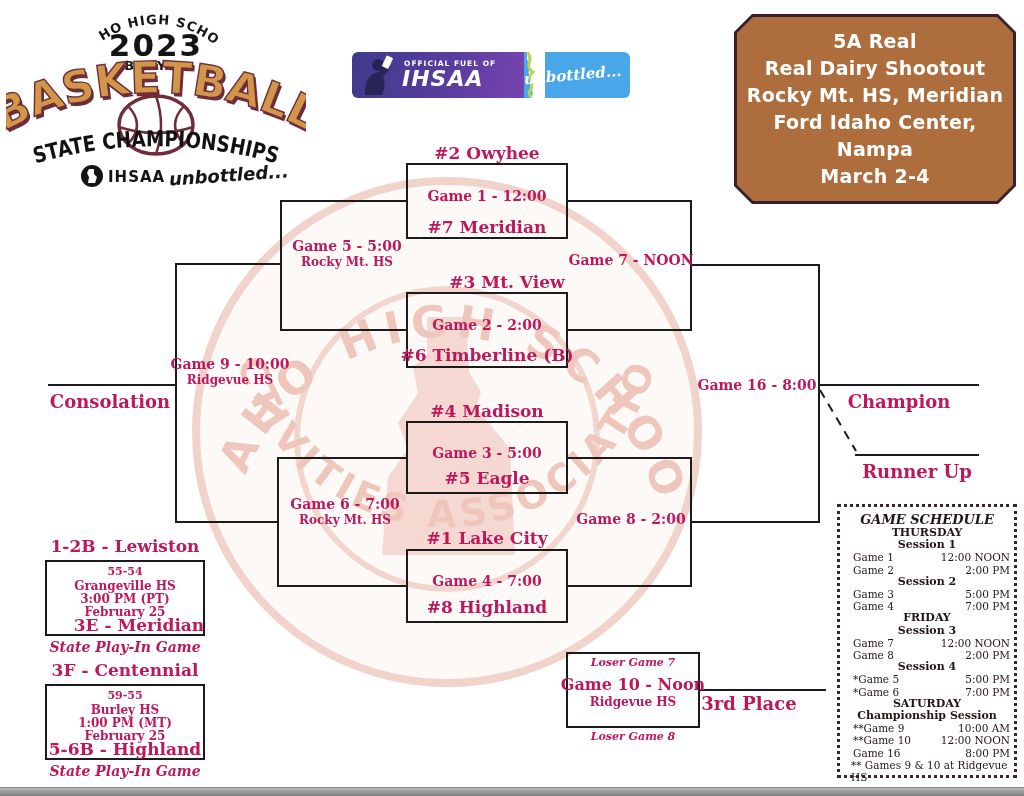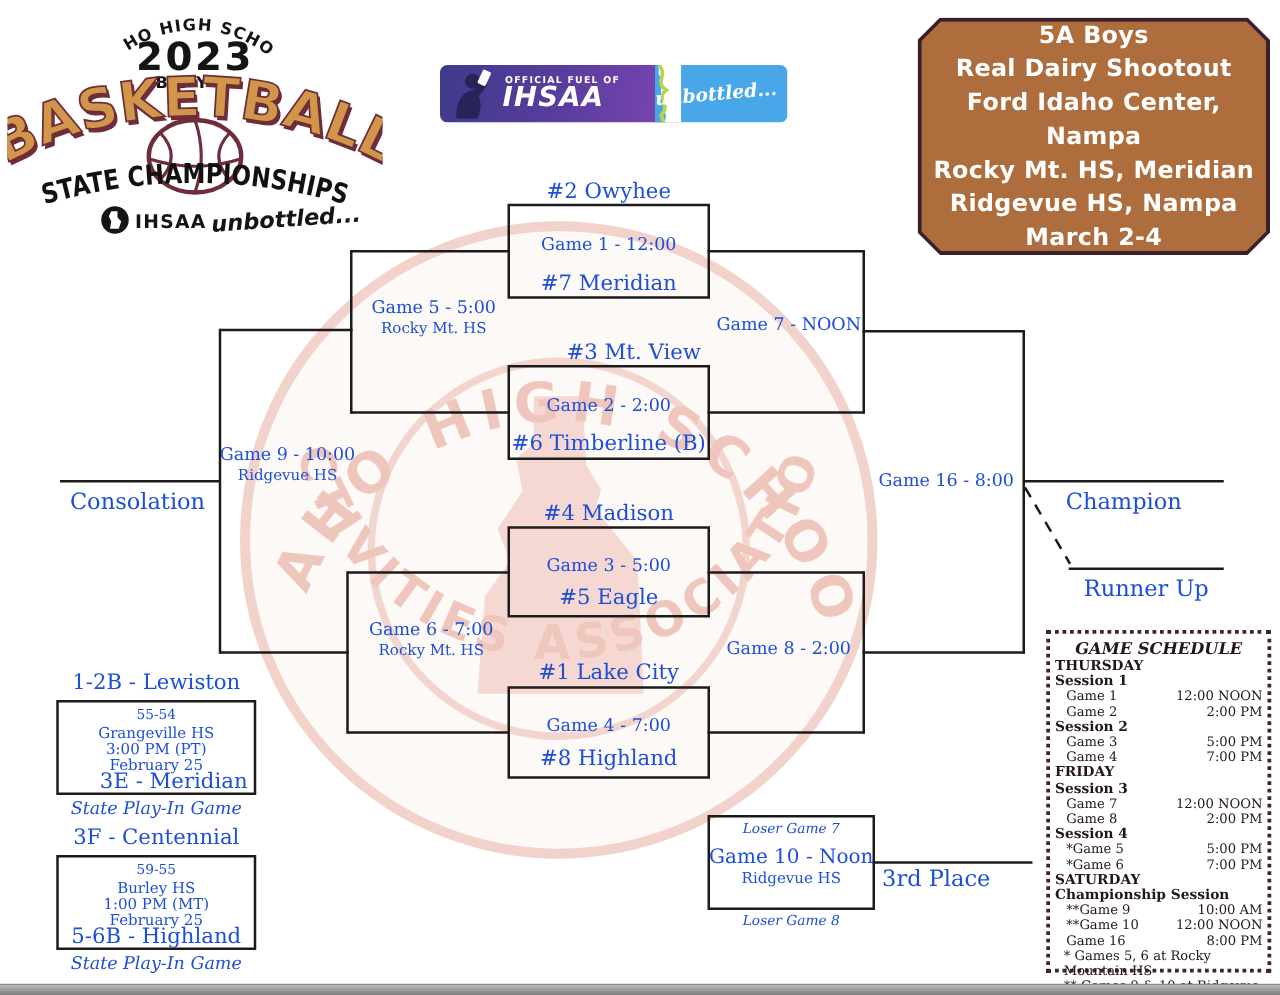--- a/index.html
+++ b/index.html
@@ -2,22 +2,22 @@
 <html><head>
 <meta charset="utf-8">
 <style>
   html,body{margin:0;padding:0;background:#ffffff;}
   #canvas{position:relative;width:1024px;height:796px;background:#ffffff;overflow:hidden;
           font-family:"DejaVu Serif","Liberation Serif",serif;}
   
   .hline{position:absolute;height:2px;background:#1b1b1b;}
   .vline{position:absolute;width:2px;background:#1b1b1b;}
   .gbox{position:absolute;border:2px solid #1b1b1b;box-sizing:border-box;background:transparent;}
-  .t{position:absolute;transform:translateX(-50%);white-space:nowrap;color:#1d4ed8;
-     font-weight:normal;text-align:center;line-height:1.05;}
+  .t{position:absolute;transform:translateX(-50%);white-space:nowrap;color:#be185d;
+     font-weight:bold;text-align:center;line-height:1.05;}
   .team{font-size:17px;}
   .glabel{font-size:14px;}
   .venue{font-size:12px;}
   .big{font-size:18px;}
   .loser{font-size:11px;font-style:italic;}
   
   #infobox{position:absolute;left:734px;top:14px;width:282px;height:190px;
            background:#3a1f2c;clip-path:polygon(18px 0,calc(100% - 18px) 0,100% 18px,100% calc(100% - 18px),calc(100% - 18px) 100%,18px 100%,0 calc(100% - 18px),0 18px);}
   #infobox .inner{position:absolute;left:3px;top:3px;right:3px;bottom:3px;background:#ad6d3c;
            clip-path:polygon(16px 0,calc(100% - 16px) 0,100% 16px,100% calc(100% - 16px),calc(100% - 16px) 100%,16px 100%,0 calc(100% - 16px),0 16px);
@@ -35,21 +35,21 @@
   #banner .ihsaa{position:absolute;left:50px;top:14px;color:#fff;
           font-family:"DejaVu Sans","Liberation Sans",sans-serif;font-weight:bold;font-size:22px;
           font-style:italic;letter-spacing:1px;}
   #banner .unb{position:absolute;right:8px;top:14px;color:#fff;font-style:italic;font-weight:bold;
           font-size:15px;transform:rotate(-5deg);font-family:"DejaVu Serif","Liberation Serif",serif;}
   
   #schedule{position:absolute;left:837px;top:504px;width:180px;height:274px;box-sizing:border-box;
           border:3px dotted #3d2430;padding:5px 4px 4px 4px;color:#241616;
           font-size:10.5px;line-height:12.2px;}
   #schedule .title{font-weight:bold;font-style:italic;font-size:13px;text-align:center;line-height:15px;}
-  .shead{font-weight:bold;font-size:11px;}
+  .shead{font-weight:bold;text-align:center;font-size:11px;}
   .srow{display:flex;}
   .srow .sg{flex:0 0 74px;padding-left:9px;text-align:left;}
   .srow .st{flex:1;text-align:right;}
   .snote{padding-left:7px;font-size:10.5px;}
   
   .noteit{font-style:italic;}
   
   #footerbar{position:absolute;left:0;top:787px;width:1024px;height:9px;
           background:linear-gradient(#b9b9b9,#767676);border-top:1px solid #8a8a8a;}
   svg text{font-family:"DejaVu Sans","Liberation Sans",sans-serif;}
@@ -119,25 +119,24 @@
     <div class="ihsaa">IHSAA</div>
     <svg style="position:absolute;left:163px;top:0;" width="30" height="46" viewBox="0 0 30 46">
       <path d="M 12,0 L 30,0 L 30,46 L 16,46 C 22,38 10,34 18,27 C 8,22 20,14 12,8 Z" fill="#ffffff"></path>
       <path d="M 12,0 C 20,8 8,14 18,20 C 10,26 22,32 14,40 L 16,46" stroke="#b8d44e" stroke-width="3" fill="none"></path>
     </svg>
     <div class="unb">unbottled...</div>
   </div>
 
   <div id="infobox">
     <div class="inner">
-      <div class="line">5A Boys</div>
+      <div class="line">5A Real</div>
       <div class="line">Real Dairy Shootout</div>
+      <div class="line">Rocky Mt. HS, Meridian</div>
       <div class="line">Ford Idaho Center, Nampa</div>
-      <div class="line">Rocky Mt. HS, Meridian</div>
-      <div class="line">Ridgevue HS, Nampa</div>
       <div class="line">March 2-4</div>
     </div>
   </div>
 
   <div class="hline" style="left:281px;top:200px;width:127px;"></div>
   <div class="hline" style="left:281px;top:329px;width:127px;"></div>
   <div class="hline" style="left:278px;top:457px;width:130px;"></div>
   <div class="hline" style="left:278px;top:585px;width:130px;"></div>
   <div class="hline" style="left:176px;top:263px;width:106px;"></div>
   <div class="hline" style="left:176px;top:521px;width:103px;"></div>
@@ -270,18 +269,17 @@
         <span class="st">10:00 AM</span>
       </div>
     <div class="srow">
         <span class="sg">**Game 10</span>
         <span class="st">12:00 NOON</span>
       </div>
     <div class="srow">
         <span class="sg">Game 16</span>
         <span class="st">8:00 PM</span>
       </div>
-    <div class="snote">* Games 5, 6 at Rocky Mountain HS</div>
     <div class="snote">** Games 9 &amp; 10 at Ridgevue HS</div>
   </div>
 
   <div id="footerbar"></div>
 </div>
 
 </body></html>

